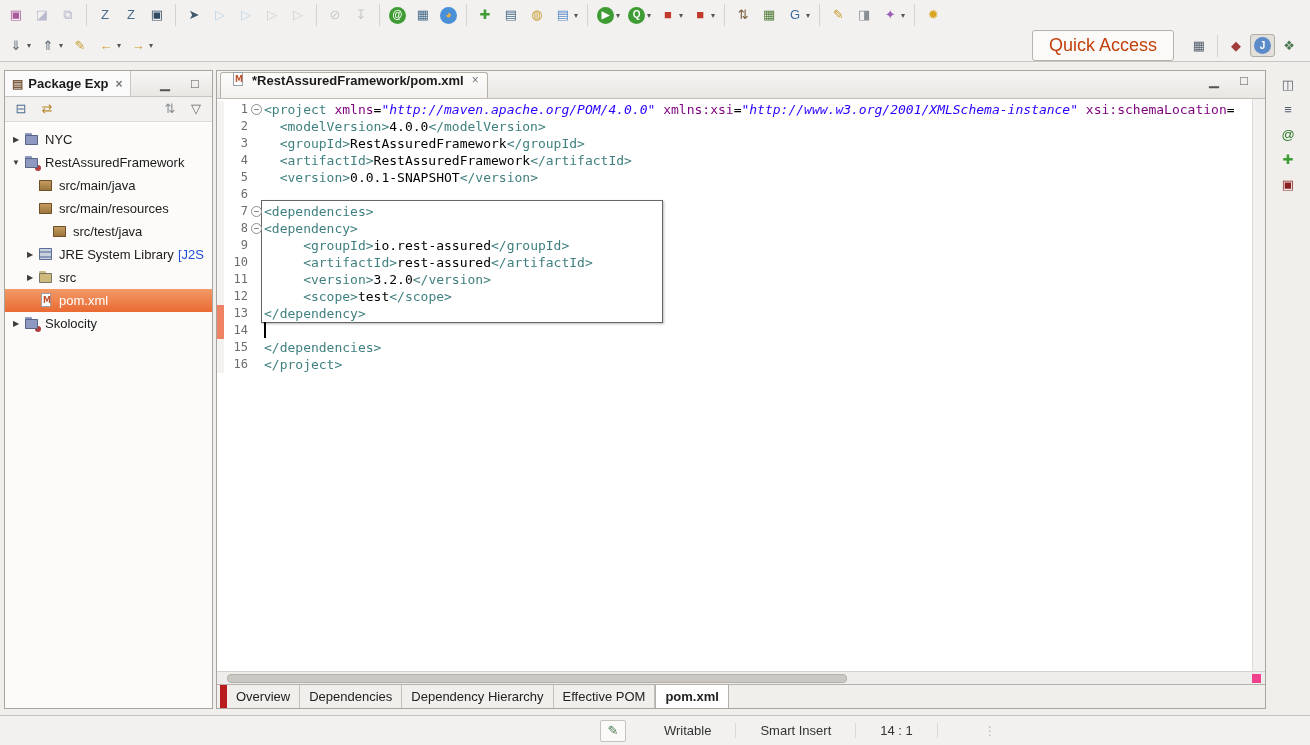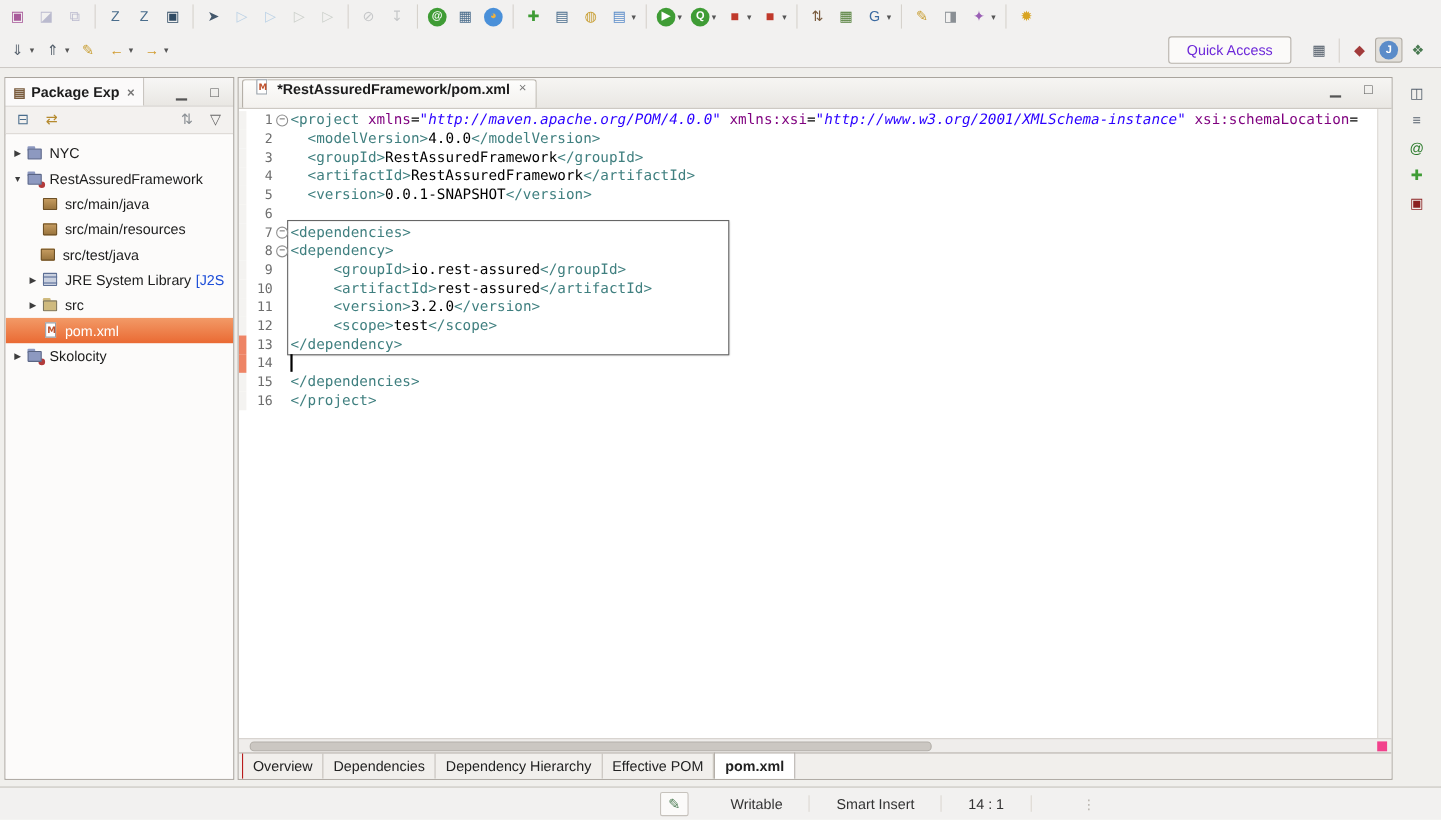--- a/index.html
+++ b/index.html
@@ -14,22 +14,22 @@
   .row2 { position:absolute; top:30px; left:0; right:0; height:32px; padding:0 8px 0 3px; border-bottom:1px solid #c9c5c0; }
   .tb-group { display:flex; align-items:center; }
   .spacer { flex:1; }
   .tb-btn { display:flex; align-items:center; padding:2px 3px; margin:0 1px; border-radius:3px; cursor:default; }
   .tb-btn.act { background:#e3e0db; border:1px solid #b2ada5; }
   .tb-btn.dis { opacity:.42; }
   .tb-g { width:18px; height:18px; display:flex; align-items:center; justify-content:center; font-size:13px; line-height:18px; }
   .tb-g.round { border-radius:50%; width:17px; height:17px; font-size:10px; font-weight:bold; }
   .tb-dd { font-size:8px; color:#555; margin-left:2px; }
   .tb-sep { width:1px; height:22px; background:#d6d2cc; margin:0 5px; }
-  .quick-access { margin-right:12px; border:1px solid #b7b2ab; background:#fbfaf9; color:#6d28d9;
-                  border-radius:3px; padding:4px 16px; font-size:13px; font-family:inherit; cursor:pointer; }
+  .quick-access { margin-right:12px; border:1px solid #b7b2ab; background:#fbfaf9; color:#c2410c;
+                  border-radius:3px; padding:4px 16px; font-size:18px; font-family:inherit; cursor:pointer; }
 
   
   .main { position:absolute; top:62px; bottom:30px; left:0; right:0; background:#f0efec; }
   .panel { position:absolute; top:8px; bottom:6px; background:#fff; border:1px solid #a9a49d; }
 
   
   .explorer { left:4px; width:209px; overflow:hidden; }
   .phead { height:26px; background:linear-gradient(#f7f6f5,#e9e7e3); border-bottom:1px solid #c9c5c0; display:flex; align-items:stretch; }
   .ptab { display:flex; align-items:center; gap:5px; padding:0 7px; background:#fbfafa; border-right:1px solid #c9c5c0; font-weight:bold; }
   .ptab-ic { color:#7a5c3e; font-size:12px; }
@@ -84,21 +84,21 @@
   .outline-box { position:absolute; left:44px; border:1px solid #666; box-shadow:1px 1px 2px rgba(0,0,0,.28); pointer-events:none; background:transparent; }
   .caret { position:absolute; width:2px; height:16px; background:#000; }
   .vscroll { position:absolute; top:0; right:0; bottom:0; width:13px; background:#f2f1ef; border-left:1px solid #ddd9d4; }
 
   .hscroll { position:absolute; left:0; right:0; bottom:24px; height:13px; background:#efedeb; border-top:1px solid #d5d1cc; }
   .hthumb { position:absolute; left:10px; top:2px; width:620px; height:9px; background:#cbc7c2; border:1px solid #b3afa9; border-radius:4px; }
   .pink { position:absolute; right:4px; top:2px; width:9px; height:9px; background:var(--pink,#f2418c); }
 
   .btabs { position:absolute; left:0; right:0; bottom:0; height:24px; background:#f1efec; border-top:1px solid #b5b0aa; display:flex; padding-left:3px; align-items:flex-end; }
   .btab { padding:3px 9px; border-right:1px solid #c5c1bb; color:#222; font-size:13px; line-height:17px; white-space:nowrap; }
-  .btab:first-child { border-left:1px solid #b91c1c; }
+  .btab:first-child { border-left:7px solid #b91c1c; }
   .btab.act { background:#fff; font-weight:bold; border:1px solid #b5b0aa; border-bottom:1px solid #fff; margin-bottom:-1px; }
 
   
   .rstrip { position:absolute; right:4px; top:10px; width:36px; bottom:6px; display:flex; flex-direction:column; align-items:center; gap:3px; padding-top:2px; }
 
   
   .statusbar { position:absolute; left:0; right:0; bottom:0; height:30px; background:#f2f1f0; border-top:1px solid #c6c2bc;
                display:flex; align-items:center; font-size:13px; color:#333; }
   .sb-spacer { width:600px; flex:none; }
   .sb-icon { width:26px; height:22px; border:1px solid #c6c2bc; background:#fbfaf9; display:flex; align-items:center; justify-content:center;
@@ -318,21 +318,21 @@
           <div class="tree-row" style="padding-left: 18px;">
             <span class="tree-ex"></span>
             <span class="ti ti-src-package"></span>
             <span class="tree-lab">src/main/java</span>
           </div>
           <div class="tree-row" style="padding-left: 18px;">
             <span class="tree-ex"></span>
             <span class="ti ti-src-package"></span>
             <span class="tree-lab">src/main/resources</span>
           </div>
-          <div class="tree-row" style="padding-left: 16px;">
+          <div class="tree-row" style="padding-left: 32px;">
             <span class="tree-ex"></span>
             <span class="ti ti-src-package"></span>
             <span class="tree-lab">src/test/java</span>
           </div>
           <div class="tree-row" style="padding-left: 18px;">
             <span class="tree-ex">▶</span>
             <span class="ti ti-library"></span>
             <span class="tree-lab">JRE System Library</span>
             <span class="tree-suf">[J2S</span>
           </div>

